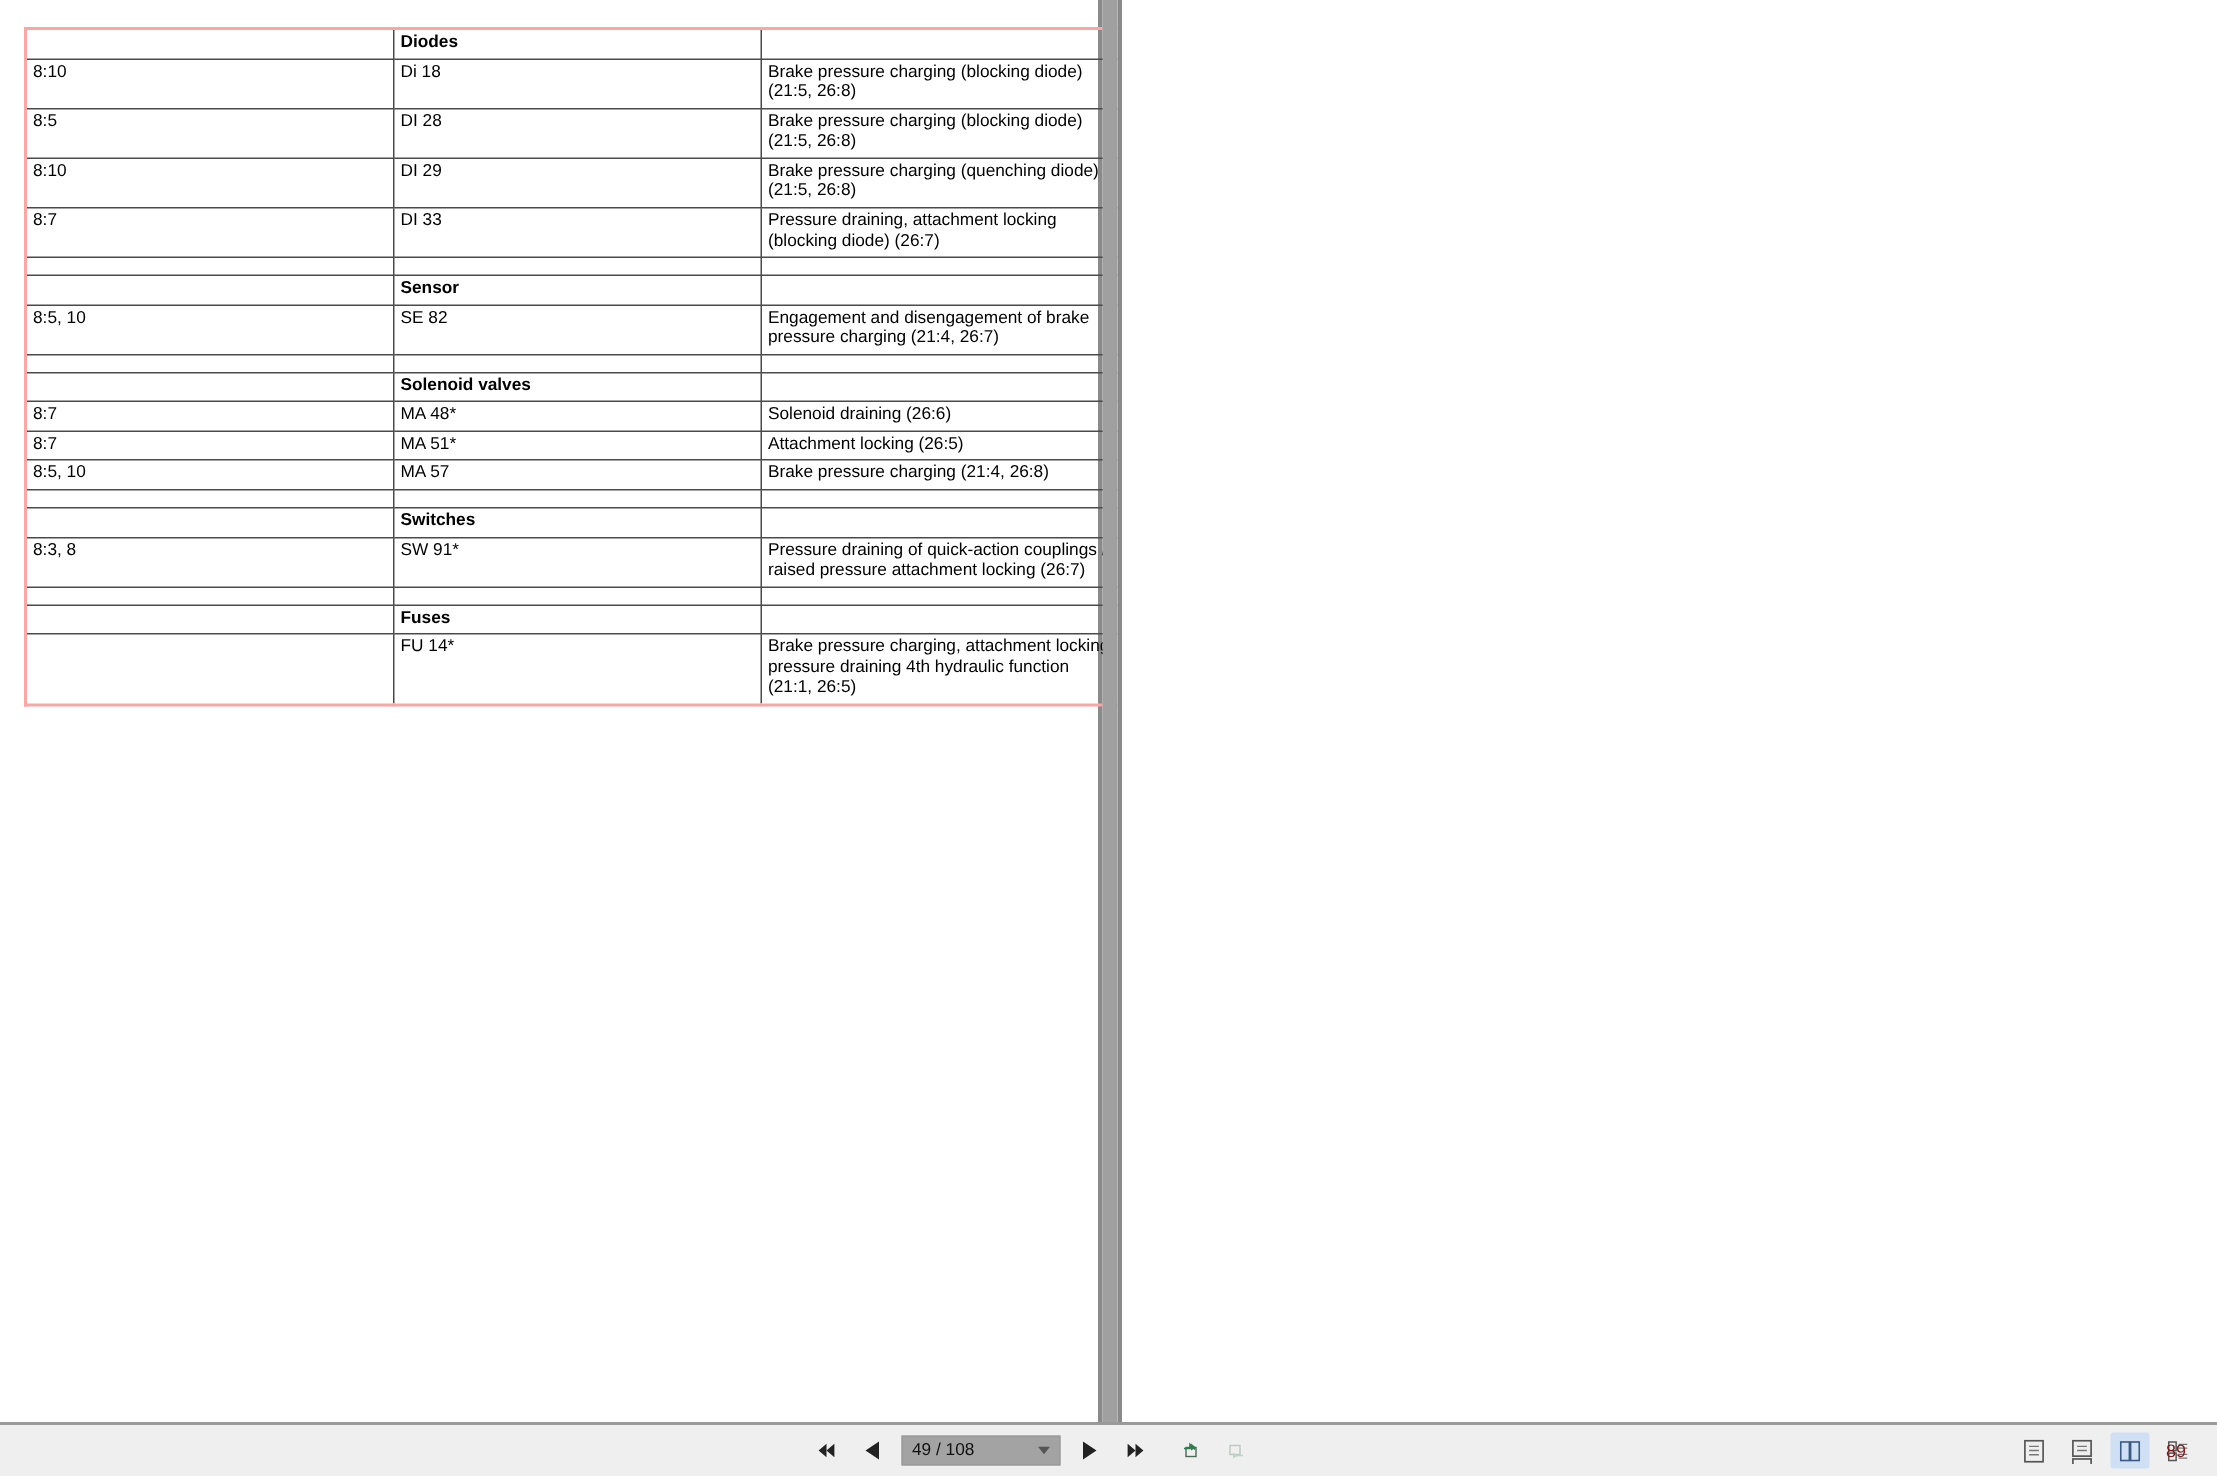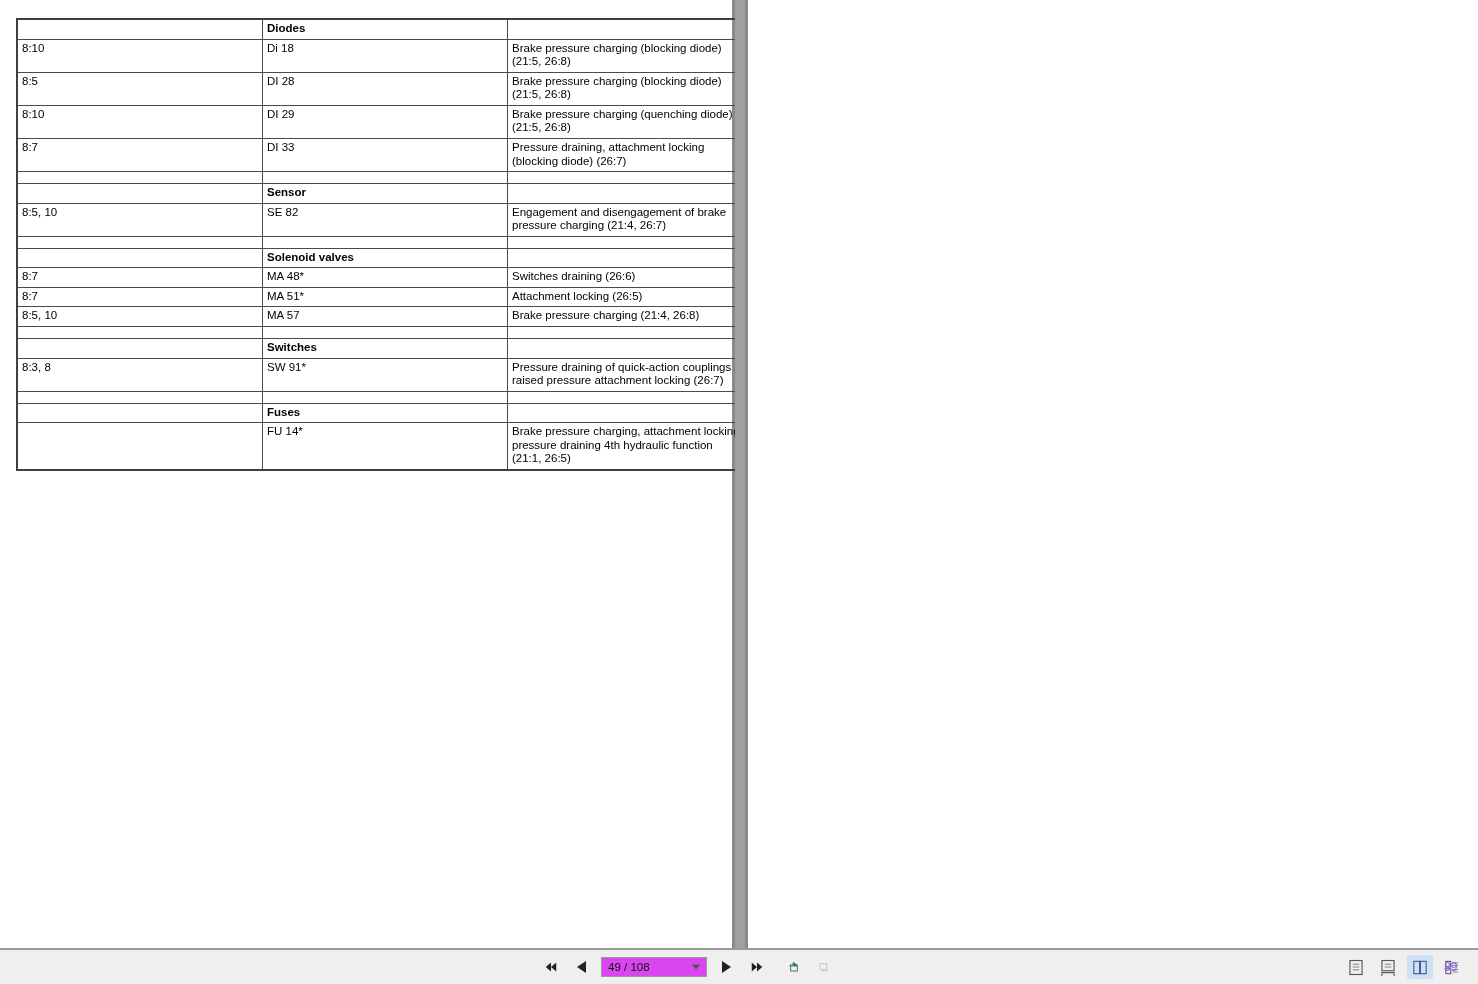--- a/index.html
+++ b/index.html
@@ -39,21 +39,21 @@
     border:1px solid #4a4a4a;
     padding:2px 4px 3px 4px;
     vertical-align:top;
   }
   table.doc td.b{font-weight:bold;}
   table.doc tr.spacer td{height:11px;padding:0;}
 
   
   #tbl-components{
     position:absolute;left:16px;top:18px;width:705px;
-    border:2px solid #404040;
+    border:2px solid #fca5a5;
     padding-left:40px;
   }
   #tbl-components td:nth-child(1){width:236px;margin-left:24px;}
   #tbl-components td:nth-child(2){width:236px;}
   #tbl-components td:nth-child(3){width:231px;}
 
   
   #toolbar{
     position:absolute;left:0;top:948px;width:1478px;height:36px;
     background:#efefef;
@@ -64,42 +64,42 @@
   #tb-nav{left:536px;}
   .tb-btn{
     width:24px;height:24px;margin:0 3px;
     display:flex;align-items:center;justify-content:center;
     background:transparent;border:none;cursor:pointer;color:#222;
   }
   .tb-btn svg{display:block;}
   #page-box{
     display:flex;align-items:center;
     width:106px;height:20px;margin:0 5px;
-    background:#d946ef;border:1px solid #9a9a9a;
+    background:#a3a3a3;border:1px solid #9a9a9a;
     font-size:11.5px;color:#111;
     box-sizing:border-box;
     position:relative;
   }
   #page-box span.val{padding-left:6px;}
   #page-box .caret{
     position:absolute;right:6px;top:50%;transform:translateY(-50%);
     width:0;height:0;border-left:4px solid transparent;border-right:4px solid transparent;
     border-top:5px solid #555;
   }
   #tb-view{left:1340px;}
   .view-btn{
     width:26px;height:24px;margin:0 3px;
     display:flex;align-items:center;justify-content:center;
     border:none;background:transparent;cursor:pointer;
   }
   .view-btn.active{background:#cfe0f5;border-radius:2px;}
   #zoom-val{
     position:absolute;left:1444px;top:0;height:34px;
     display:flex;align-items:center;
-    font-size:12px;color:#8b5cf6;
+    font-size:12px;color:#7f1d1d;
   }
 </style>
 </head>
 <body>
 
 <div id="viewer">
 
   <div class="page" id="page-left">
     <table class="doc" id="tbl-components">
       <tbody id="left-tbody">
@@ -149,21 +149,21 @@
             <td></td>
           </tr>
           <tr>
             <td></td>
             <td class="b">Solenoid valves</td>
             <td></td>
           </tr>
           <tr>
             <td>8:7</td>
             <td>MA 48*</td>
-            <td>Switches draining (26:6)</td>
+            <td>Solenoid draining (26:6)</td>
           </tr>
           <tr>
             <td>8:7</td>
             <td>MA 51*</td>
             <td>Attachment locking (26:5)</td>
           </tr>
           <tr>
             <td>8:5, 10</td>
             <td>MA 57</td>
             <td>Brake pressure charging (21:4, 26:8)</td>

